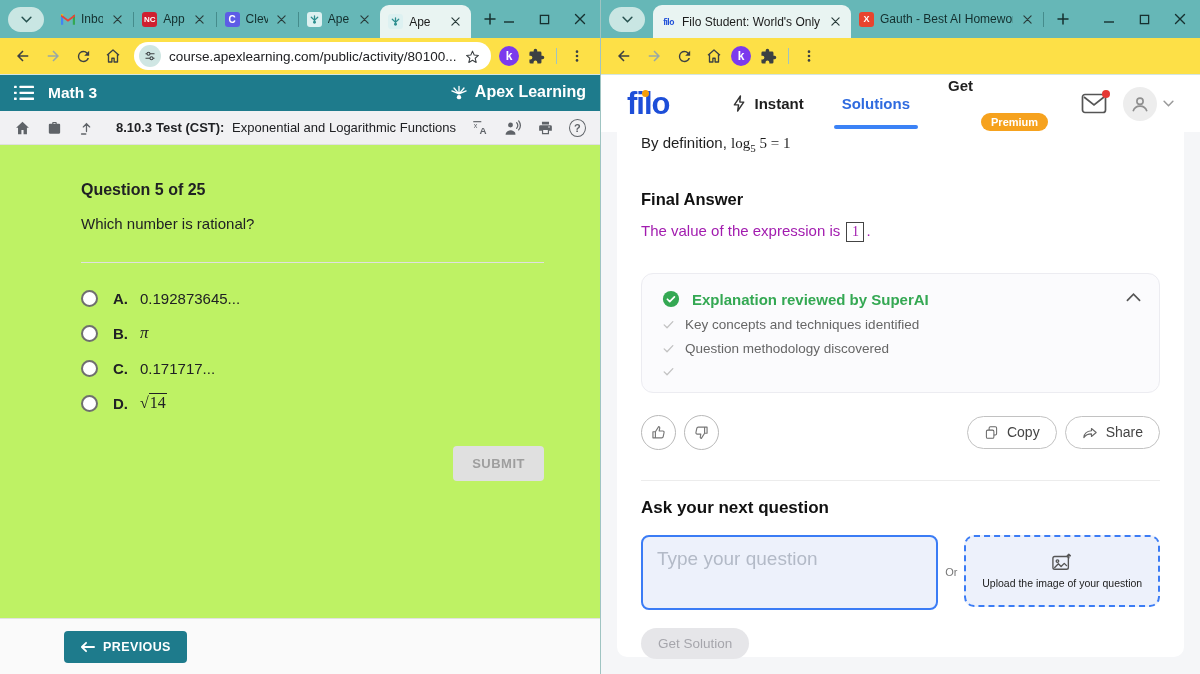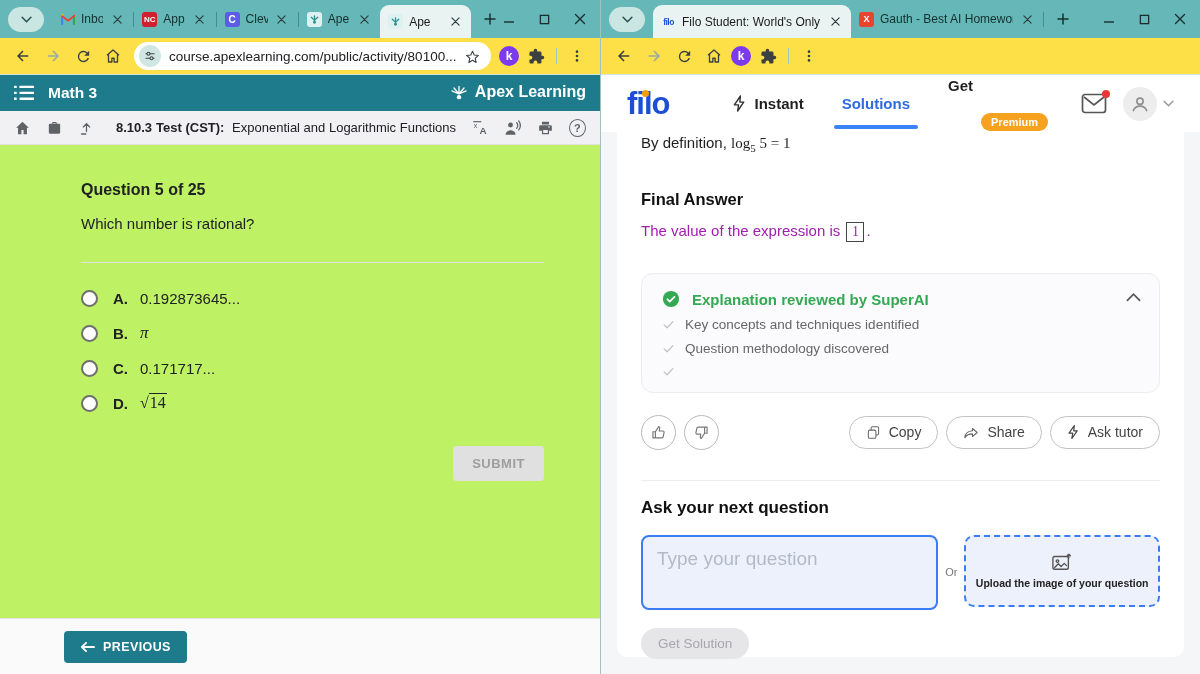--- a/index.html
+++ b/index.html
@@ -93,21 +93,21 @@
   .thumb-btn { width:35px; height:35px; border:1px solid #b9b9b9; border-radius:50%; background:#fff; display:flex; align-items:center; justify-content:center; }
   .flex-spacer { flex:1; }
   .pill-btn { height:33px; border:1px solid #c2c2c2; border-radius:17px; background:#fff; display:flex; align-items:center; gap:8px; padding:0 16px; font-size:14px; color:#444; font-family:inherit; }
   .soln-divider { margin-top:30px; border-top:1px solid #ececec; }
   .ask-title { margin-top:17px; font-size:17px; font-weight:bold; color:#111; }
   .ask-row { margin-top:17px; display:flex; align-items:flex-start; }
   .question-input { width:298px; height:75px; border:2px solid #3b7cf5; border-radius:8px; background:#edf1fb; padding:11px 14px; font-size:19px; color:#333; resize:none; outline:none; font-family:inherit; }
   .question-input::placeholder { color:#b3bac7; }
   .or-label { width:26px; text-align:center; font-size:11px; color:#777; margin-top:31px; flex-shrink:0; }
   .upload-box { width:196px; height:72px; border:2px dashed #3b7cf5; border-radius:10px; background:#edf1fb; display:flex; flex-direction:column; align-items:center; justify-content:center; gap:5px; }
-  .upload-label { font-size:10.5px; font-weight:700; color:#222; }
+  .upload-label { font-size:10.5px; font-weight:400; color:#222; }
   .get-solution { margin-top:18px; height:31px; padding:0 17px; border-radius:16px; background:#e6e6e9; color:#a6a6ac; border:none; font-size:13.5px; display:inline-flex; align-items:center; font-family:inherit; }
 </style>
 </head>
 <body>
 
 <div class="window left">
   <div class="tabstrip">
     <div class="tab-search">
       <svg width="11" height="7" viewBox="0 0 12 8">
           <path d="M1 1.5l5 5 5-5" fill="none" stroke="#27514f" stroke-width="1.8" stroke-linecap="round"></path>
@@ -542,26 +542,20 @@
                 <rect x="3.5" y="7.5" width="11" height="12" rx="2"></rect>
               </svg>
             <span>Copy</span>
           </button>
           <button class="pill-btn">
             <svg width="16" height="15" viewBox="0 0 22 20" fill="none" stroke="#666" stroke-width="1.5" stroke-linejoin="round">
                 <path d="M13 4.5l6.5 5.5L13 15.5v-3.6C7.5 11.9 4.7 13.8 2.5 17c.5-5.5 3.5-8.8 10.5-9.4z"></path>
               </svg>
             <span>Share</span>
           </button>
-          <button class="pill-btn">
-            <svg width="13" height="16" viewBox="0 0 16 18">
-                <path d="M9 1L2.5 10.5H7l-1 6.5L12.5 7.5H8.3z" fill="none" stroke="#444" stroke-width="1.5" stroke-linejoin="round"></path>
-              </svg>
-            <span>Ask tutor</span>
-          </button>
         </div>
 
         <div class="soln-divider"></div>
 
         <div class="ask-title">Ask your next question</div>
 
         <div class="ask-row">
           <textarea class="question-input" placeholder="Type your question" style=""></textarea>
           <span class="or-label">Or</span>
           <div class="upload-box">

